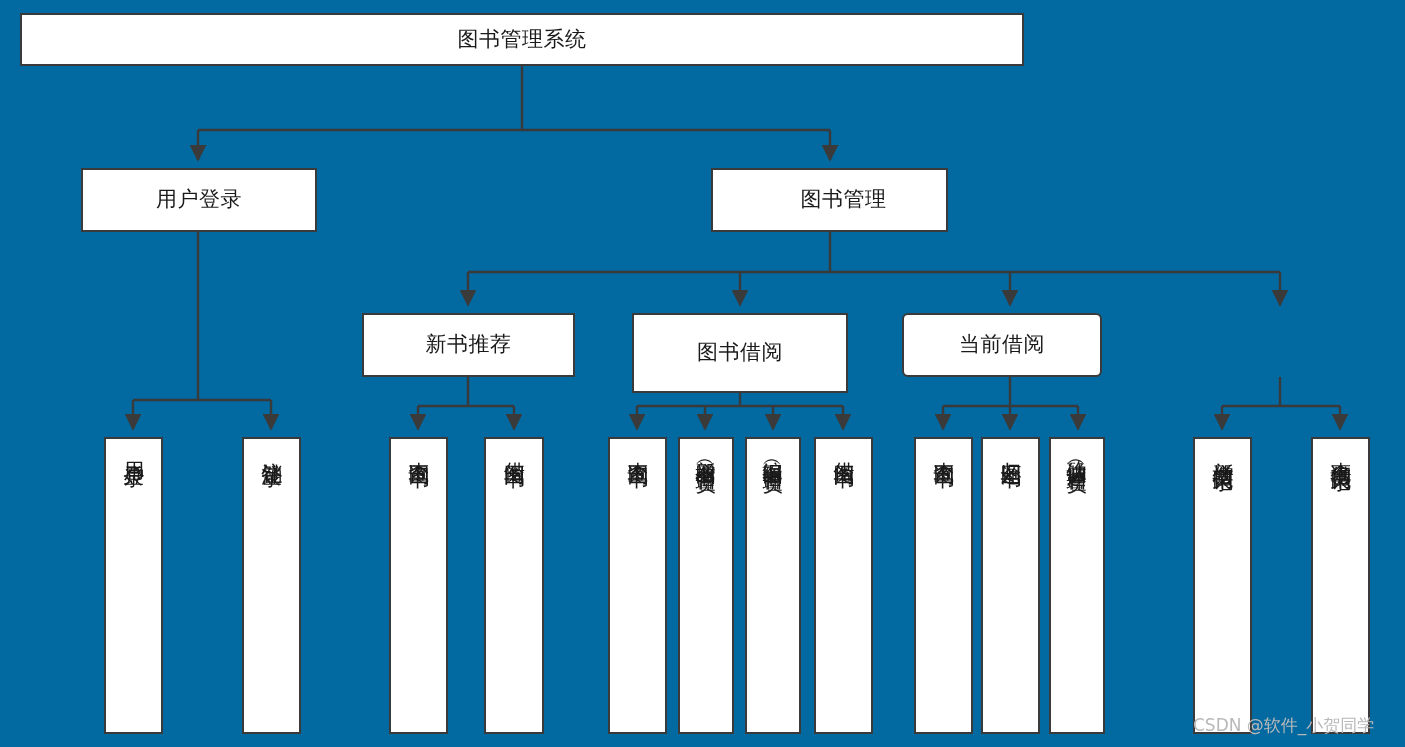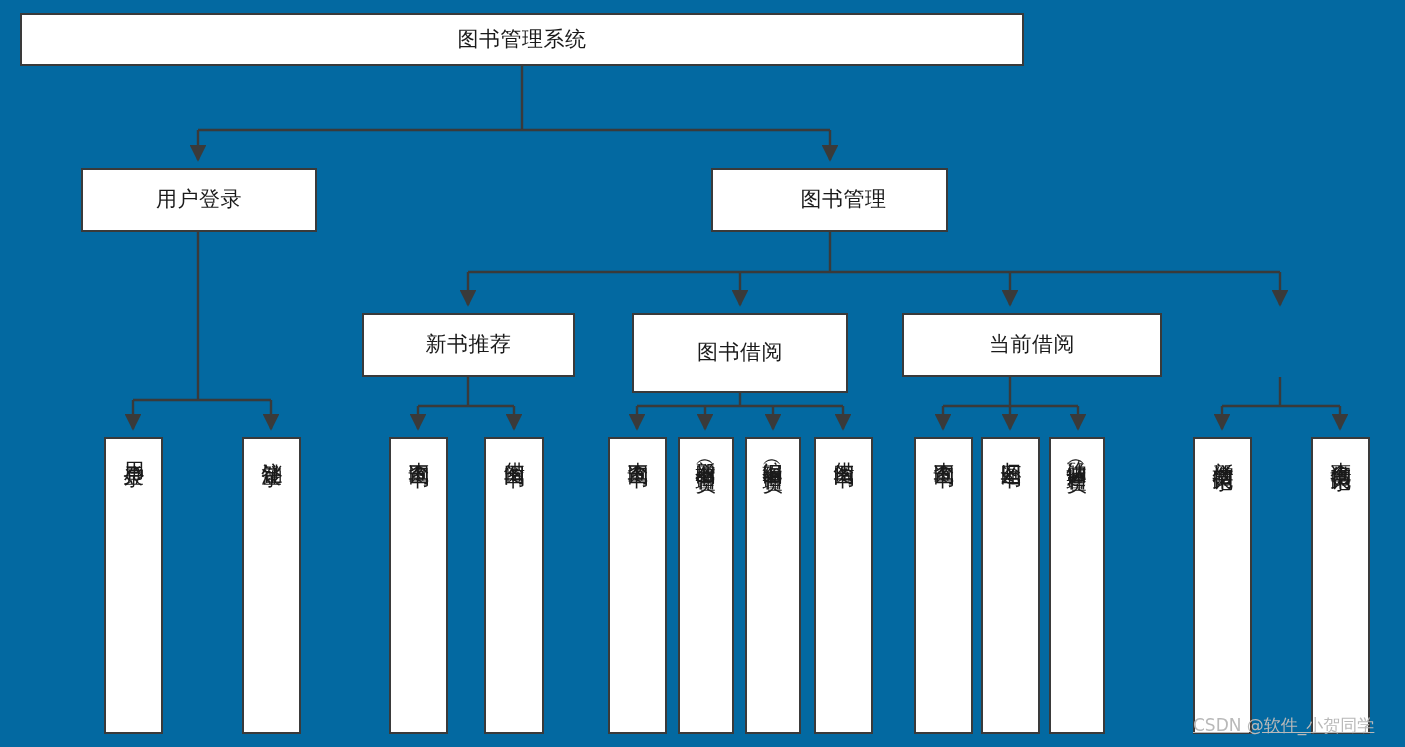--- a/index.html
+++ b/index.html
@@ -142,21 +142,21 @@
   <div class="node h" style="left:711px; top:168px; width:237px; height:64px;padding-left:28px;">
     <span class="lbl">图书管理</span>
   </div>
 
   <div class="node h" style="left:362px; top:313px; width:213px; height:64px;">
     <span class="lbl">新书推荐</span>
   </div>
   <div class="node h" style="left:632px; top:313px; width:216px; height:80px;">
     <span class="lbl">图书借阅</span>
   </div>
-  <div class="node h" style="left:902px; top:313px; width:260px; height:64px;">
+  <div class="node h" style="left:902px; top:313px; width:200px; height:64px;border-radius:6px;">
     <span class="lbl">当前借阅</span>
   </div>
 
   <div class="node v" style="left:104px; top:437px; width:59px; height:297px;">
     <span class="lbl">用户登录</span>
   </div>
   <div class="node v" style="left:242px; top:437px; width:59px; height:297px;">
     <span class="lbl">注销登录</span>
   </div>
 
@@ -190,15 +190,15 @@
     <span class="lbl">确认归还（管理员）</span>
   </div>
 
   <div class="node v" style="left:1193px; top:437px; width:59px; height:297px;">
     <span class="lbl">新增借阅记录</span>
   </div>
   <div class="node v" style="left:1311px; top:437px; width:59px; height:297px;">
     <span class="lbl">查询借阅记录</span>
   </div>
 
-  <div class="watermark" style="left:1193px; top:714px;text-decoration:underline;">CSDN @软件_小贺同学</div>
+  <div class="watermark" style="left:1193px; top:714px;">CSDN @软件_小贺同学</div>
 
 </div>
 
 </body></html>

